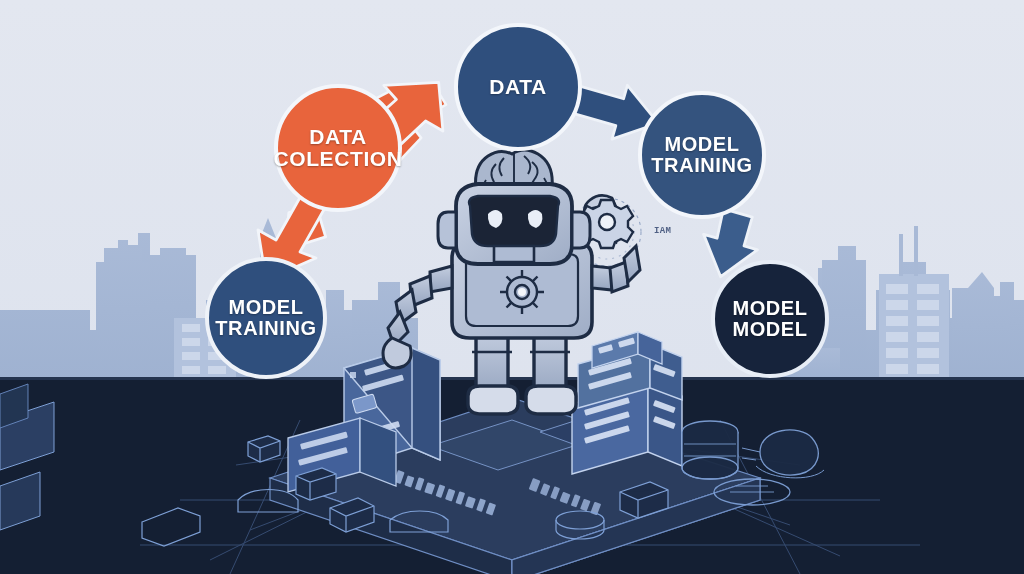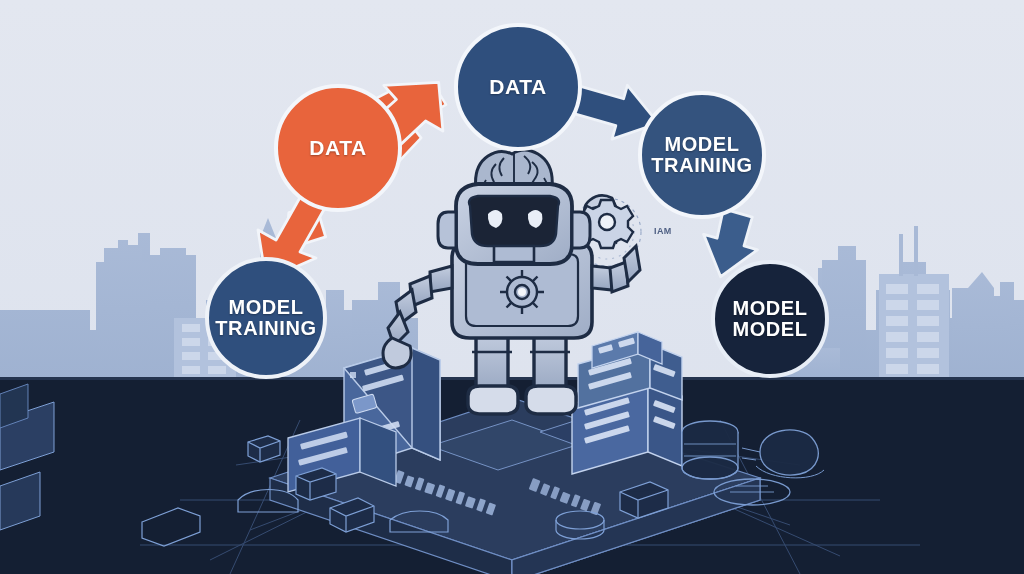--- a/index.html
+++ b/index.html
@@ -33,20 +33,21 @@
     pointer-events: none;
     font-stretch: condensed;
   }
   .nodeLabel span { display: block; white-space: nowrap; }
   .tinyText {
     position: absolute;
     color: #4f6084;
     font-weight: 700;
     font-size: 9px;
     letter-spacing: 0.4px;
+    font-family: Liberation Mono, monospace;
   }
 </style>
 </head>
 <body>
 
 <div id="stage">
 
   <svg class="layer" viewBox="0 0 1024 574">
     <defs>
       <linearGradient id="skyGrad" x1="0" y1="0" x2="0" y2="1">
@@ -388,20 +389,21 @@
   <svg class="layer" viewBox="0 0 1024 574">
     <circle cx="338" cy="148" r="62" fill="#e8643c" stroke="#f3f6fb" stroke-width="4"></circle>
     <circle cx="518" cy="87" r="62" fill="#2f4f7d" stroke="#f3f6fb" stroke-width="4"></circle>
     <circle cx="702" cy="155" r="62" fill="#34537e" stroke="#f3f6fb" stroke-width="4"></circle>
     <circle cx="770" cy="319" r="57" fill="#16233b" stroke="#e7edf6" stroke-width="4"></circle>
     <circle cx="266" cy="318" r="59" fill="#2f4f7d" stroke="#eef2f8" stroke-width="4"></circle>
   </svg>
 
   <div class="nodeLabel" style="left:268px; top:118px; width:140px; height:60px; font-size:21px;">
     <span>DATA</span>
+    <span>COLECTION</span>
   </div>
 
   <div class="nodeLabel" style="left:448px; top:57px; width:140px; height:60px; font-size:21px;">
     <span>DATA</span>
   </div>
 
   <div class="nodeLabel" style="left:632px; top:126px; width:140px; height:58px; font-size:20px;">
     <span>MODEL</span>
     <span>TRAINING</span>
   </div>

